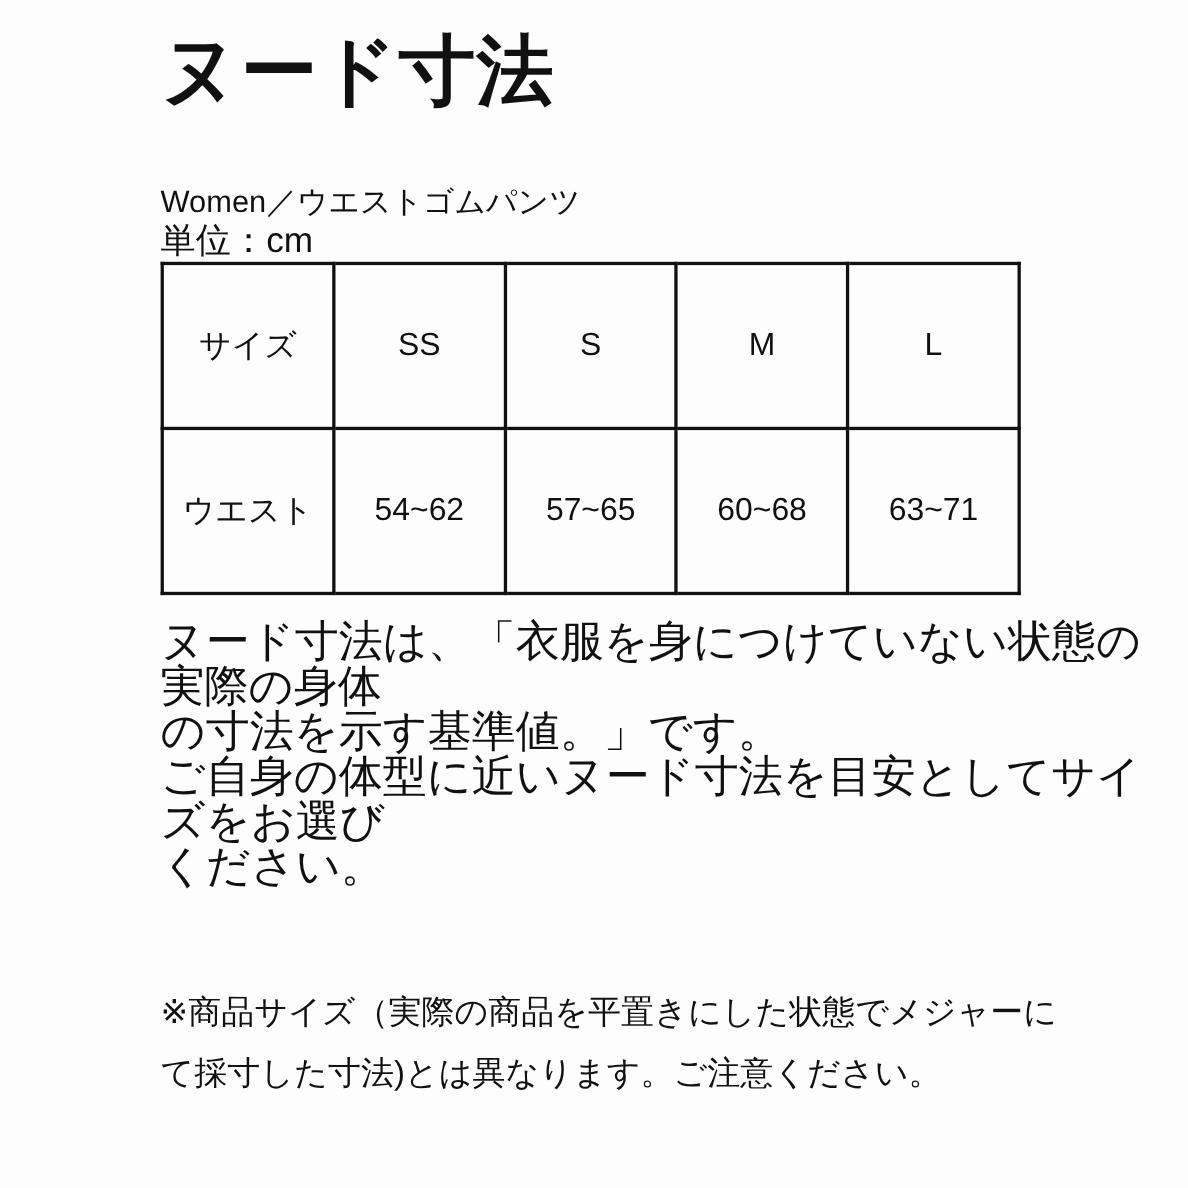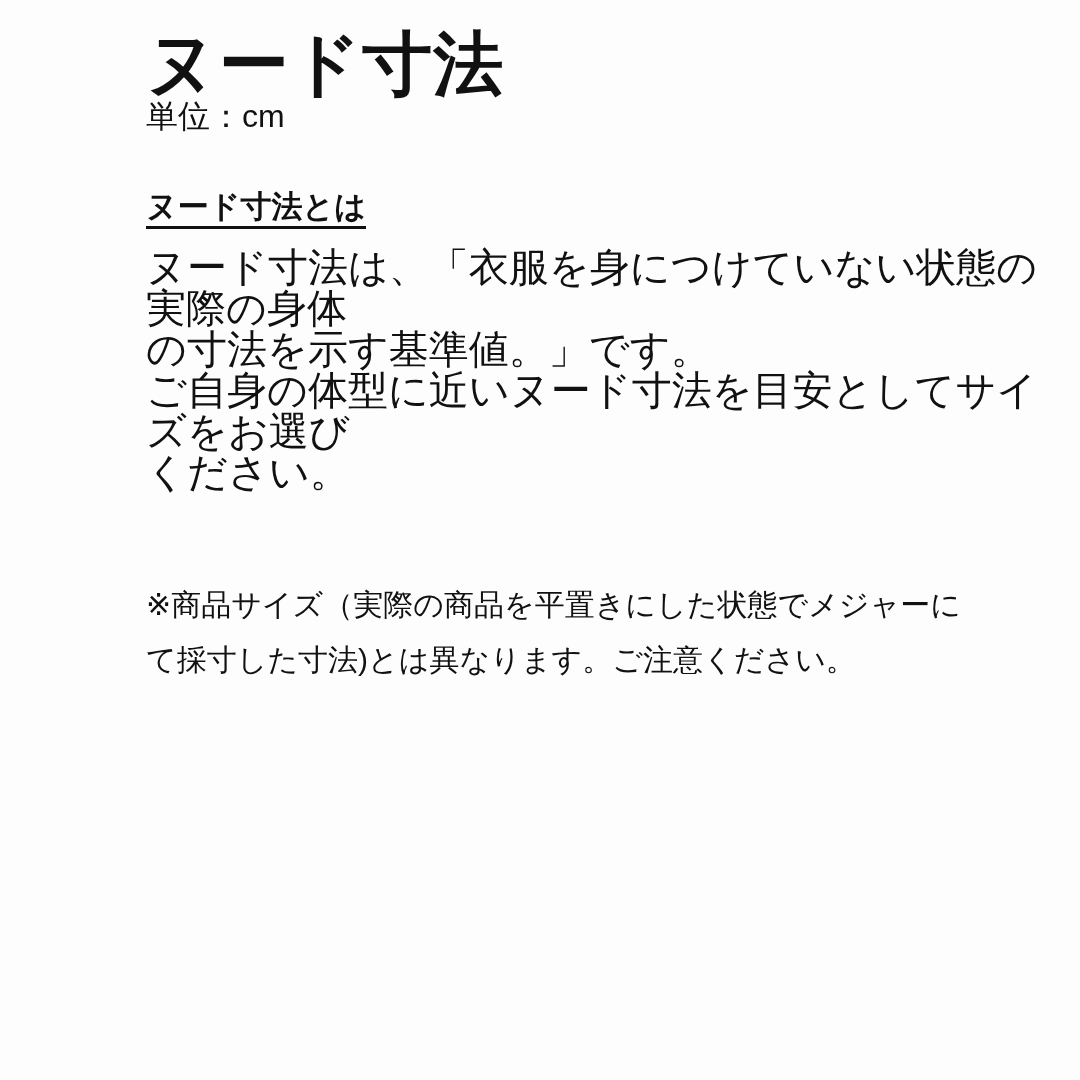--- a/index.html
+++ b/index.html
@@ -78,28 +78,42 @@
     white-space: pre-line;
   }
 </style>
 </head>
 <body>
 
 <div class="page">
 
   <h1 class="title">ヌード寸法</h1>
 
+  <p class="subtitle">Women／ウエストゴムパンツ</p>
   <p class="unit">単位：cm</p>
 
   <table class="size-table">
     <tbody>
+      <tr>
+        <td>サイズ</td>
+        <td>SS</td>
+        <td>S</td>
+        <td>M</td>
+        <td>L</td>
+      </tr>
+      <tr>
+        <td>ウエスト</td>
+        <td>54~62</td>
+        <td>57~65</td>
+        <td>60~68</td>
+        <td>63~71</td>
+      </tr>
     </tbody>
   </table>
 
-  <h2 class="about-heading"><span class="underline">ヌード寸法とは</span></h2>
 
   <p class="about-body">ヌード寸法は、「衣服を身につけていない状態の実際の身体
 の寸法を示す基準値。」です。
 ご自身の体型に近いヌード寸法を目安としてサイズをお選び
 ください。</p>
 
   <p class="note-text">※商品サイズ（実際の商品を平置きにした状態でメジャーに
 て採寸した寸法)とは異なります。ご注意ください。</p>
 
 </div>

